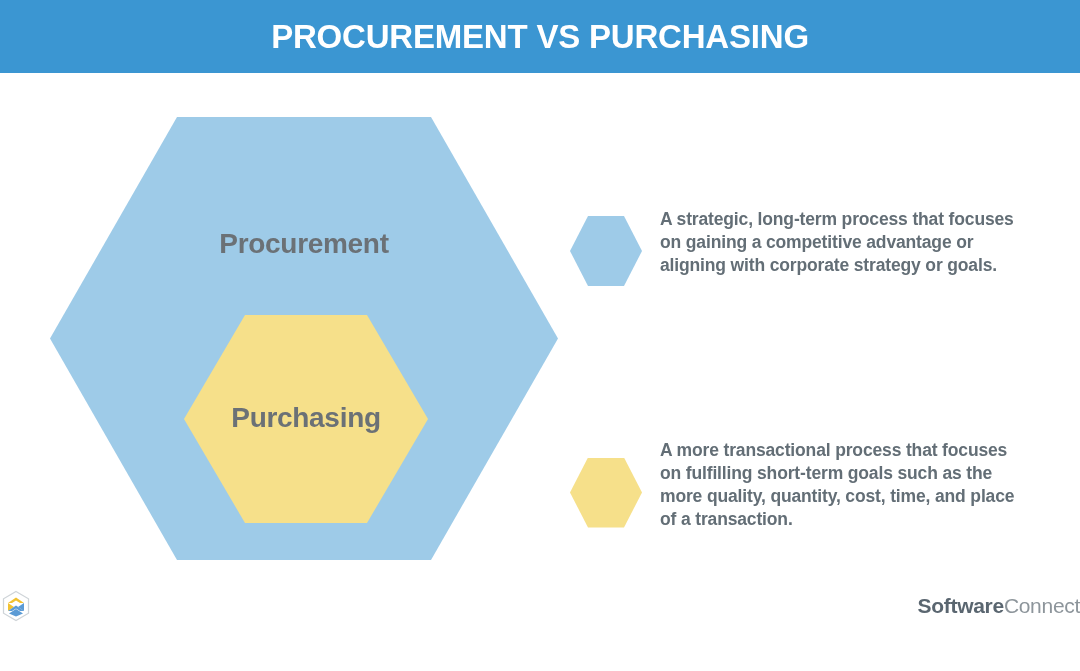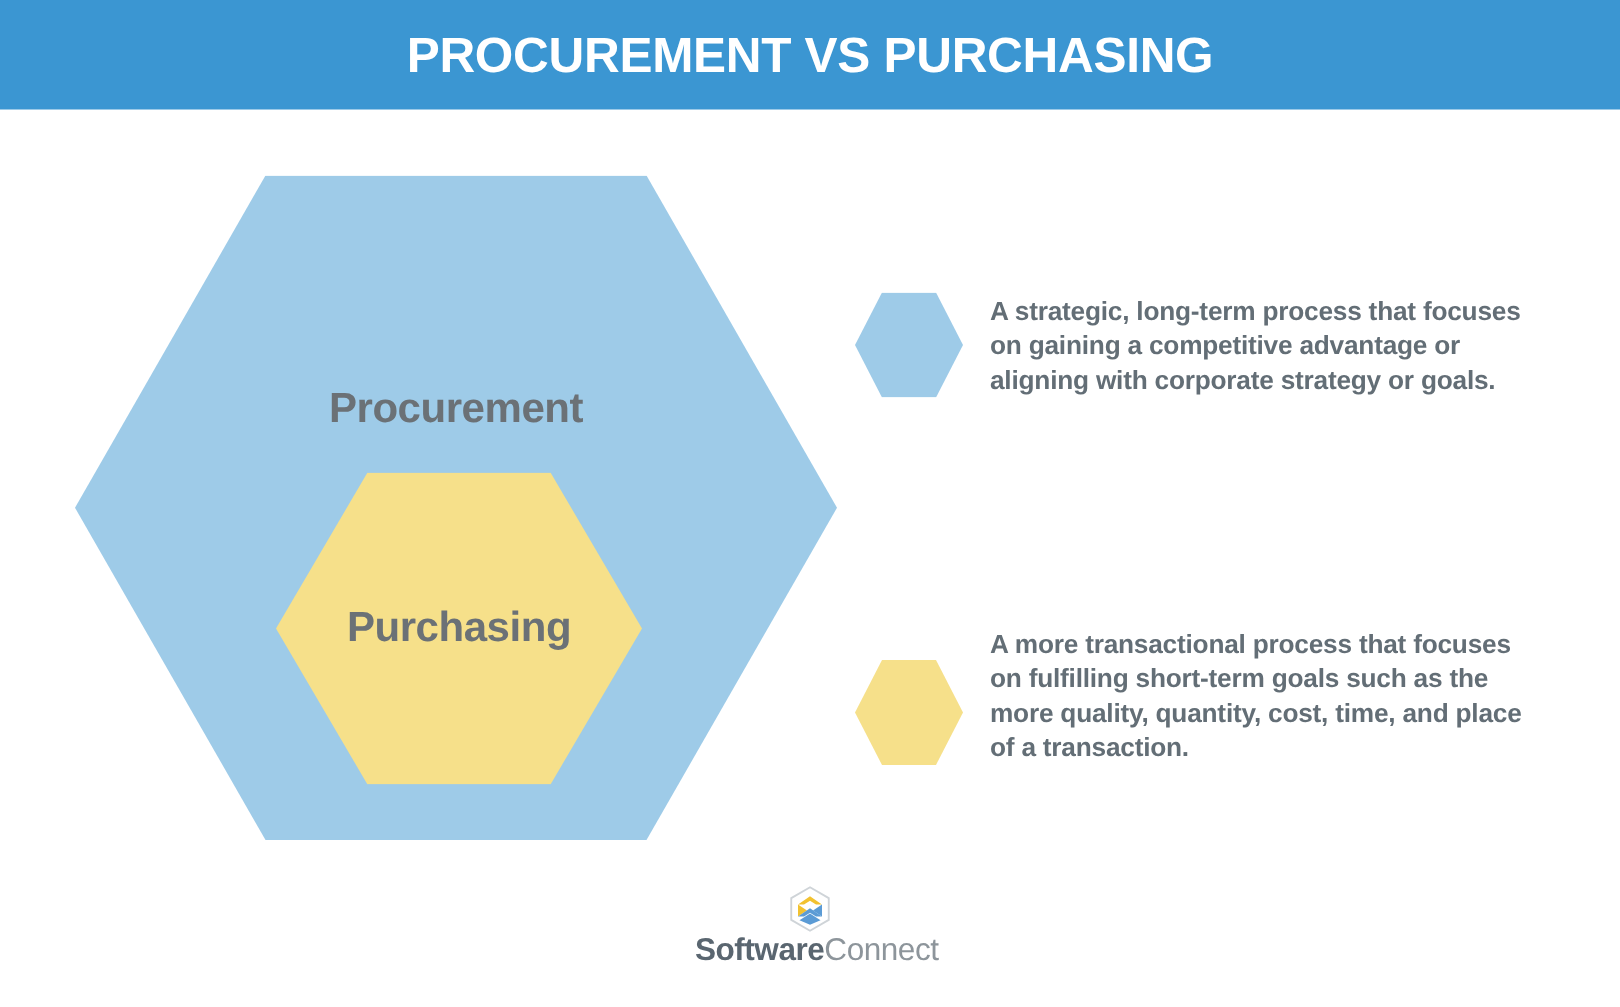--- a/index.html
+++ b/index.html
@@ -70,36 +70,36 @@
     font-family: "Liberation Sans", sans-serif;
     white-space: nowrap;
   }
   .label-procurement {
     left: 50px;
     top: 228px;
     width: 508px;
     text-align: center;
     font-size: 28px;
     letter-spacing: -0.3px;
-    margin-top: 28px;
   }
   .label-purchasing {
     left: 184px;
     top: 402px;
     width: 244px;
     text-align: center;
     font-size: 28px;
     letter-spacing: -0.3px;
   }
 
   
   .legend-row {
     position: absolute;
     display: flex;
-    align-items: flex-end;
+    align-items: center;
+    margin-top: 21px;
   }
   .legend-row-1 { left: 570px; top: 178px; }
   .legend-row-2 { left: 570px; top: 418px; }
 
   .legend-swatch {
     position: relative;
     width: 72px;
     height: 70px;
     flex: 0 0 72px;
     clip-path: polygon(25% 0%, 75% 0%, 100% 50%, 75% 100%, 25% 100%, 0% 50%);
@@ -120,21 +120,20 @@
 
   
   .footer {
     position: absolute;
     left: 0;
     top: 590px;
     width: 1080px;
     display: flex;
     align-items: center;
     justify-content: space-between;
-    flex-direction: column;
   }
   .logo-mark {
     width: 32px;
     height: 32px;
     flex: 0 0 32px;
   }
   .logo-text {
     margin-left: 9px;
     font-size: 21px;
     letter-spacing: -0.3px;

